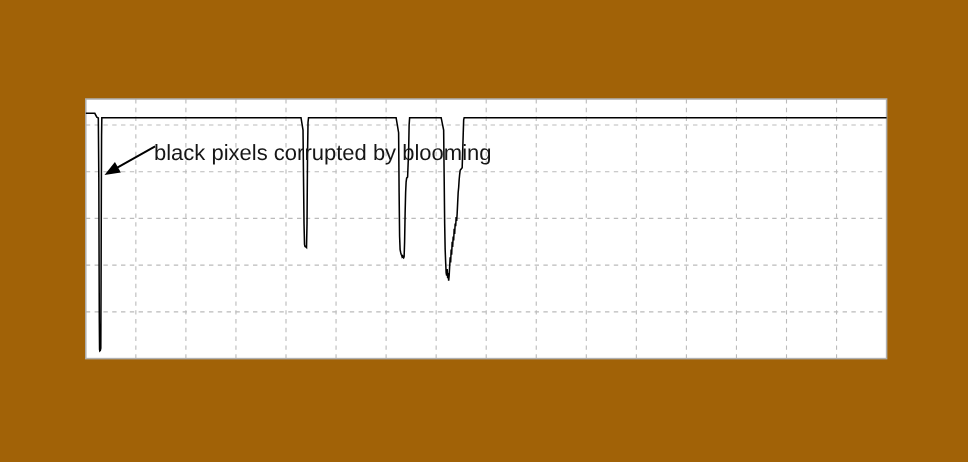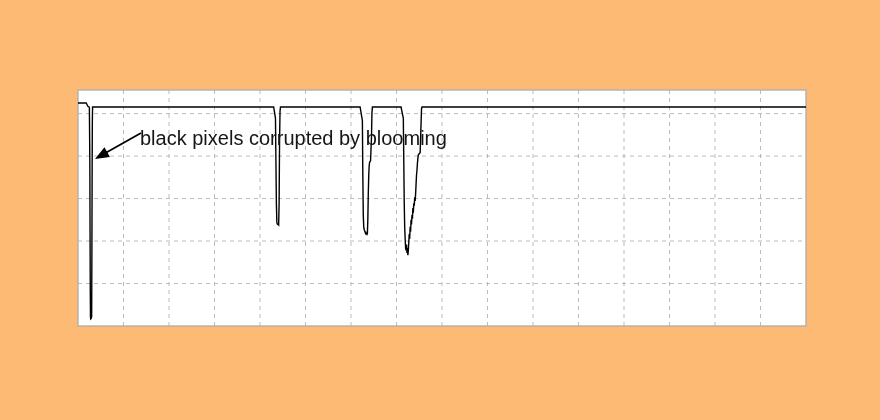--- a/index.html
+++ b/index.html
@@ -10,21 +10,21 @@
   body {
     width: 880px;
     height: 420px;
     font-family: "Liberation Sans", sans-serif;
     overflow: hidden;
   }
   #stage {
     position: relative;
     width: 880px;
     height: 420px;
-    background: #fdba74;
+    background: #a16207;
   }
   #plot-svg {
     position: absolute;
     left: 0;
     top: 0;
     width: 880px;
     height: 420px;
     display: block;
   }
   .annotation-text {

